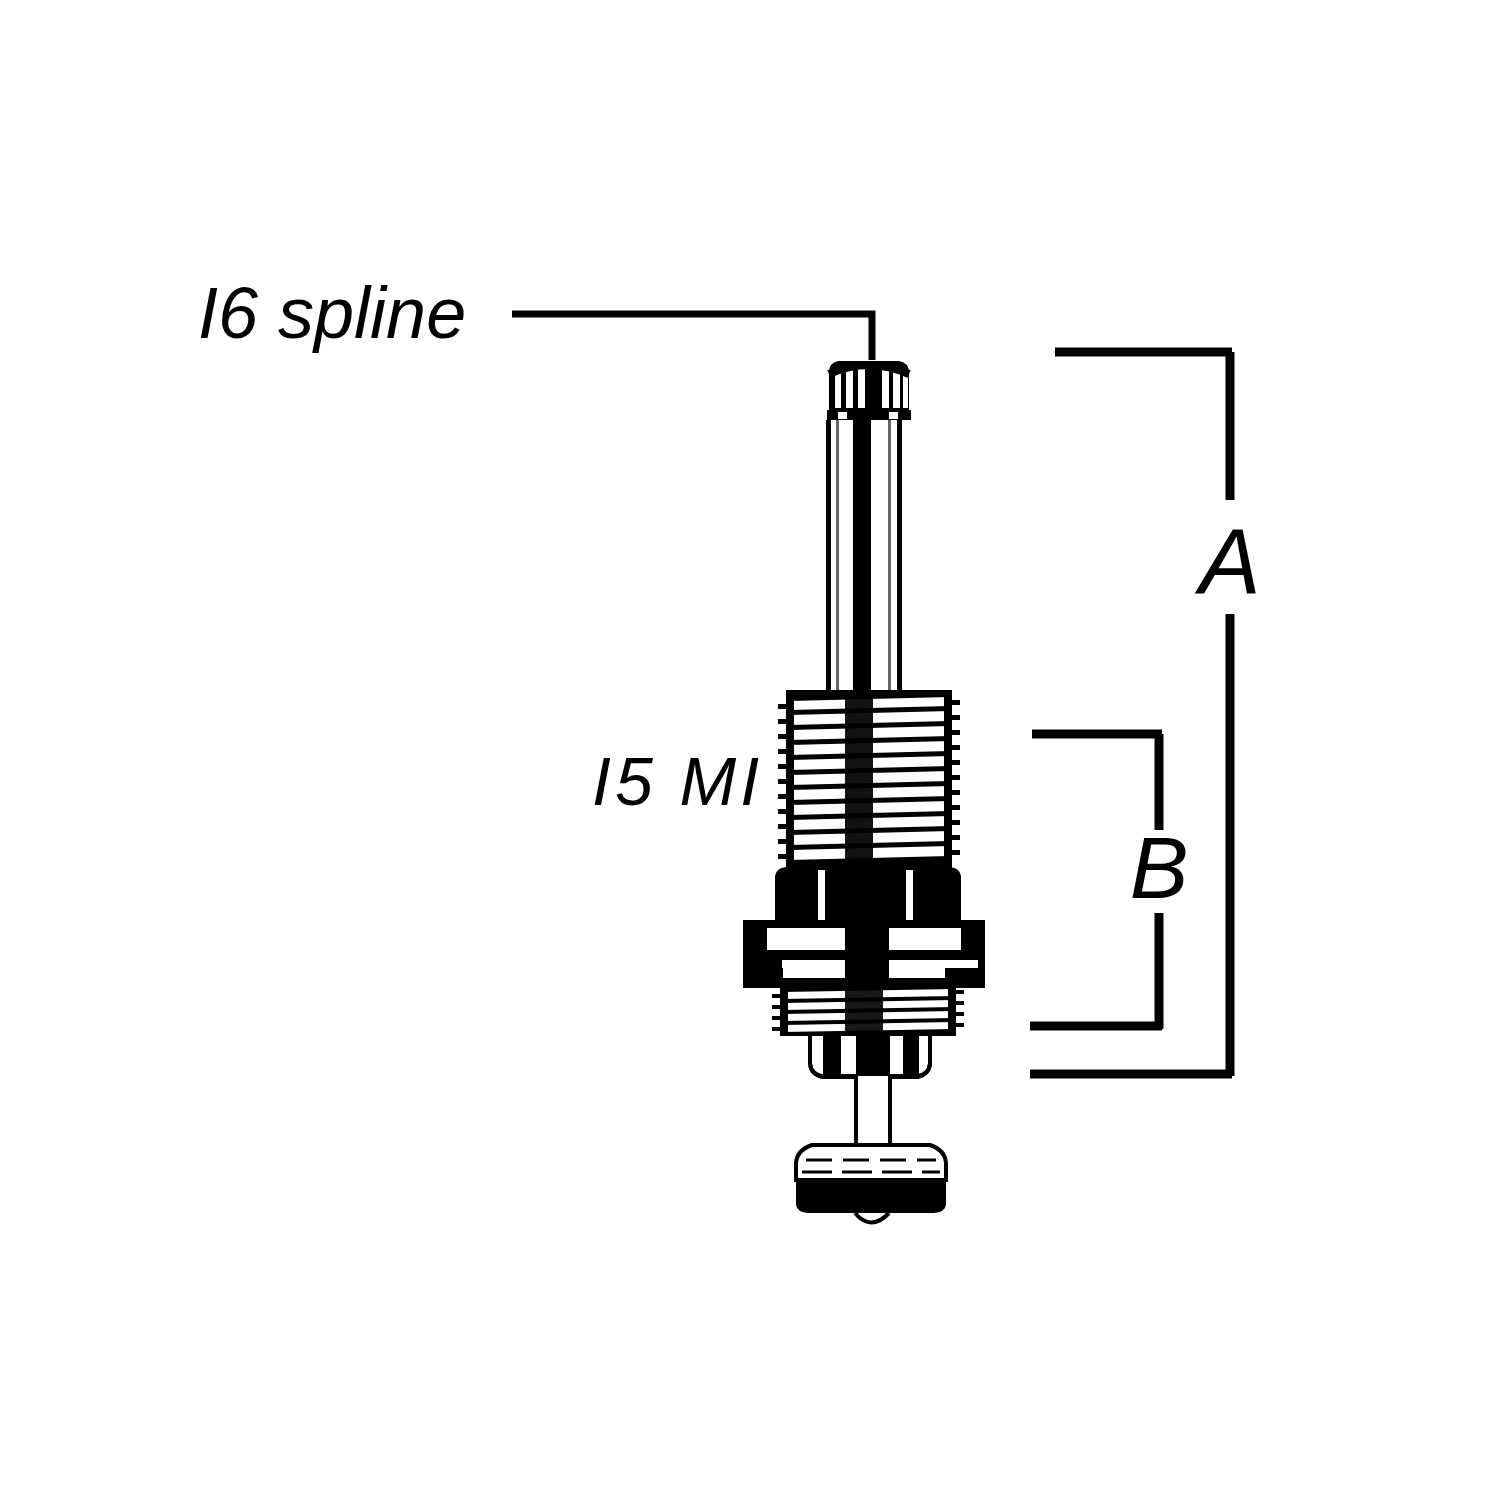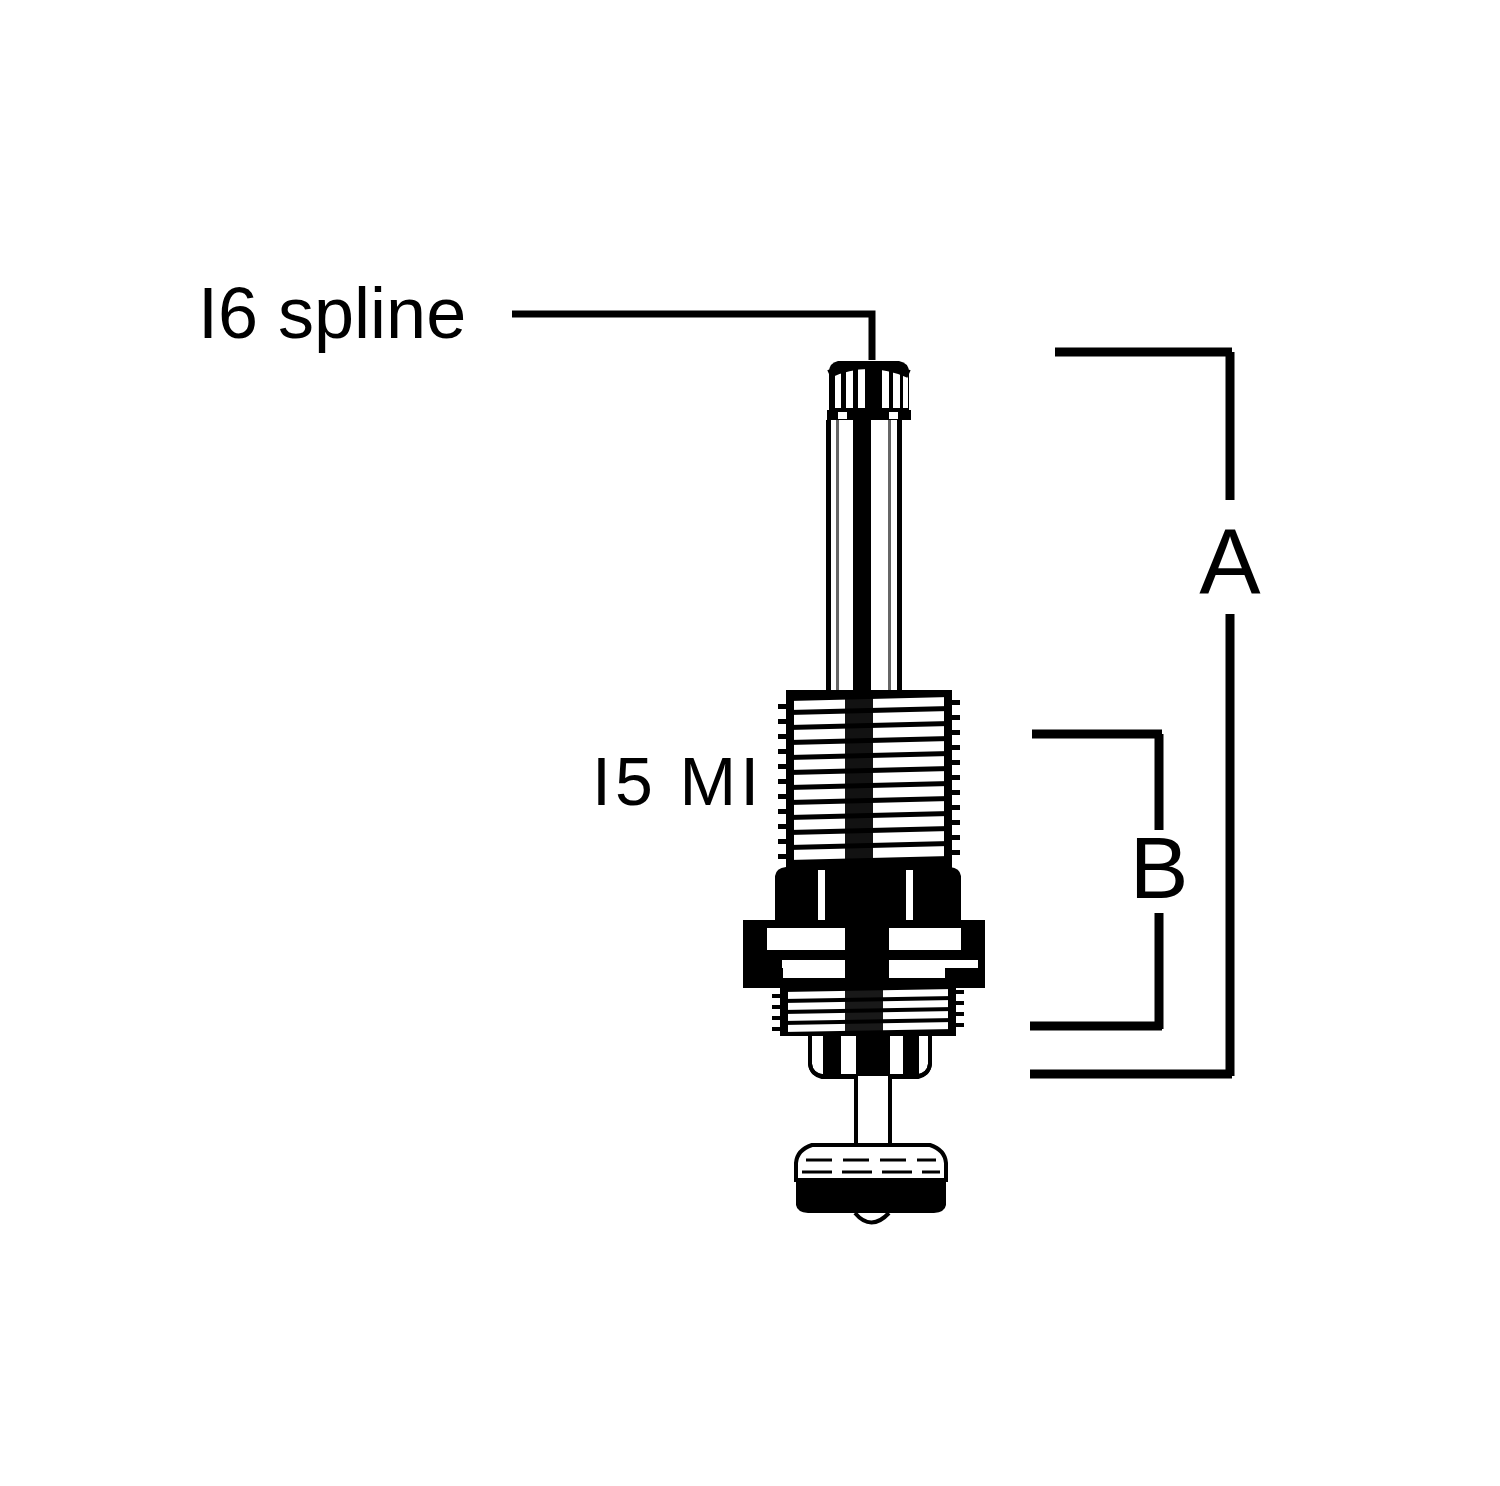--- a/index.html
+++ b/index.html
@@ -10,20 +10,21 @@
   }
   body {
     font-family: "Liberation Sans", sans-serif;
   }
   #page {
     position: relative;
     width: 1500px;
     height: 1486px;
     background: #fdba74;
     overflow: hidden;
+    font-style: italic;
   }
   #diagram-svg {
     position: absolute;
     left: 0;
     top: 0;
     width: 1500px;
     height: 1486px;
     display: block;
   }
   .dim-label {

